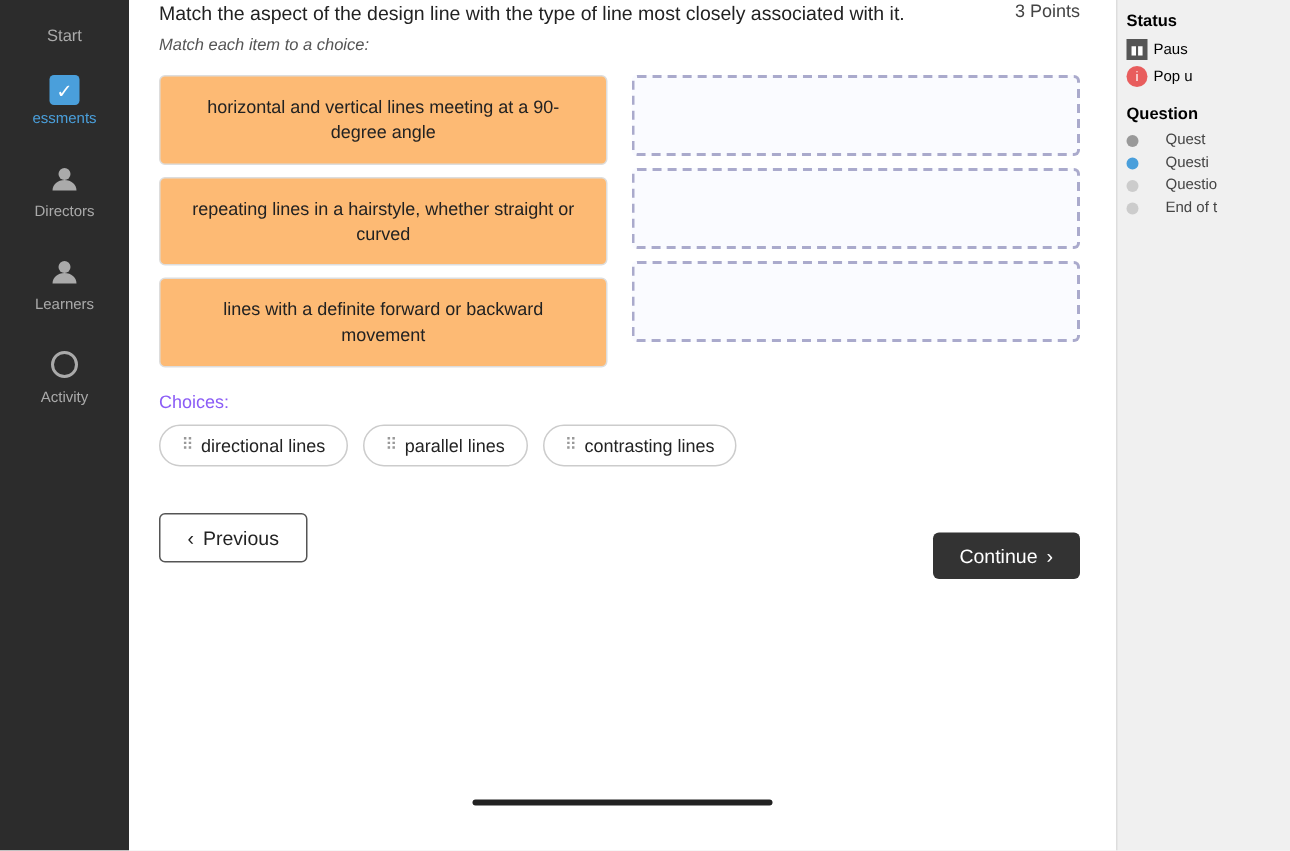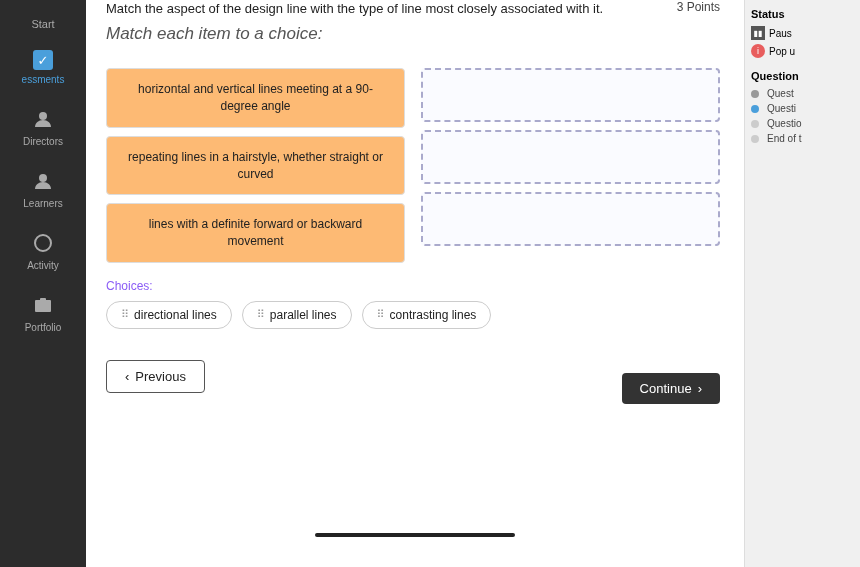--- a/index.html
+++ b/index.html
@@ -107,21 +107,21 @@
     }
     .question-list-title {
       font-weight: bold;
       font-size: 11px;
       margin-top: 12px;
       margin-bottom: 6px;
     }
     .q-item {
       display: flex;
       align-items: center;
-      gap: 8px;
+      gap: 18px;
       font-size: 10px;
       margin-bottom: 4px;
       color: #444;
     }
     .q-dot {
       width: 8px;
       height: 8px;
       border-radius: 50%;
       flex-shrink: 0;
     }
@@ -150,24 +150,24 @@
       flex: 1;
       line-height: 1.4;
     }
     .points-badge {
       font-size: 12px;
       color: #444;
       white-space: nowrap;
       margin-left: 4px;
     }
     .instruction-text {
-      font-size: 17px;
+      font-size: 11px;
       color: #555;
       font-style: italic;
-      margin-bottom: 24px;
+      margin-bottom: 14px;
     }
 
     
     .match-area {
       display: flex;
       gap: 16px;
       margin-bottom: 16px;
     }
     .match-left {
       display: flex;
@@ -305,29 +305,20 @@
     <span>Learners</span>
   </div>
   <div class="sidebar-item">
     <div class="icon-wrap">
       <svg width="20" height="20" viewBox="0 0 20 20" fill="none" stroke="#aaa" stroke-width="2">
           <circle cx="10" cy="10" r="8"></circle>
         </svg>
     </div>
     <span>Activity</span>
   </div>
-  <div class="sidebar-item">
-    <div class="icon-wrap">
-      <svg width="20" height="20" viewBox="0 0 20 20" fill="#aaa">
-          <rect x="2" y="5" width="16" height="12" rx="1"></rect>
-          <path d="M7 5V4a1 1 0 011-1h4a1 1 0 011 1v1"></path>
-        </svg>
-    </div>
-    <span>Portfolio</span>
-  </div>
 </div>
 
 <div class="main-content">
   <div class="header-row">
     <div class="question-text">Match the aspect of the design line with the type of line most closely associated with it.</div>
     <div class="points-badge">3 Points</div>
   </div>
   <div class="instruction-text">Match each item to a choice:</div>
 
   <div class="match-area">

